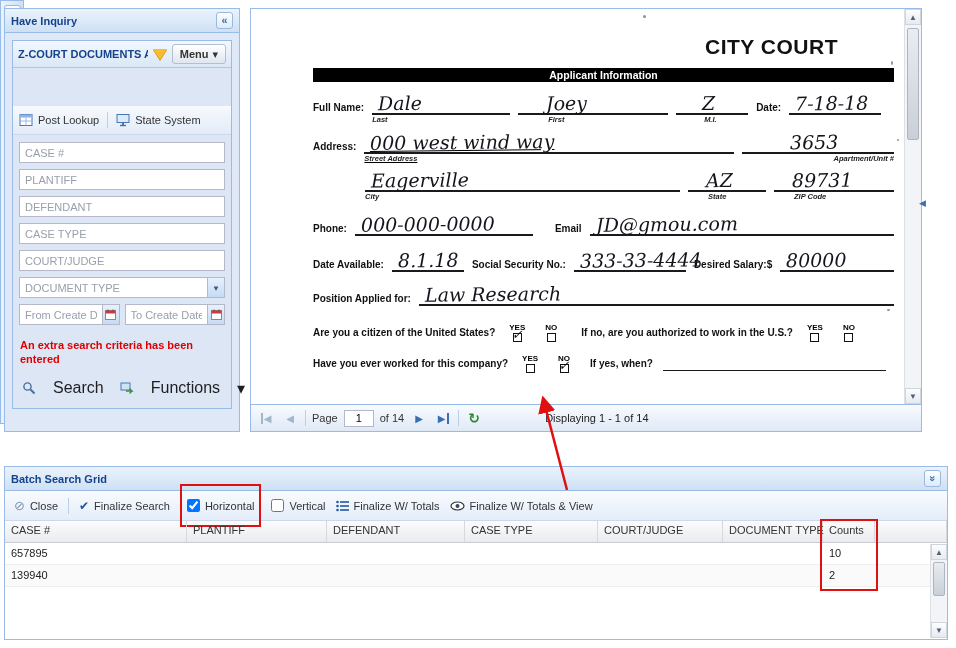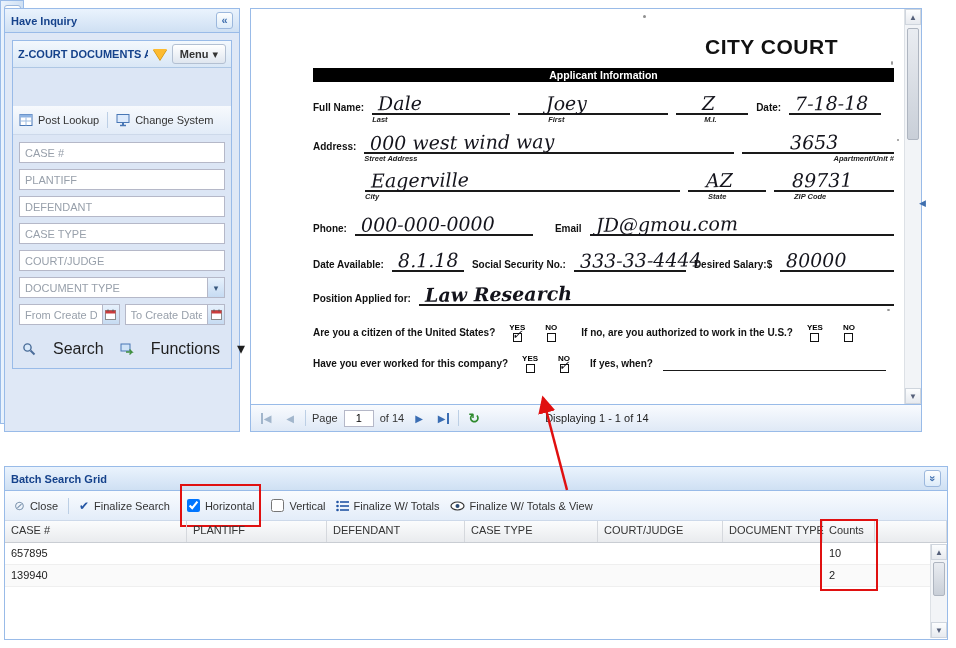--- a/index.html
+++ b/index.html
@@ -158,21 +158,21 @@
           </svg>
           <span>Post Lookup</span>
         </span>
         <span class="vsep"></span>
         <span class="tb-btn">
           <svg class="iconsvg" width="14" height="14">
             <rect x="1" y="1.5" width="12" height="8" fill="#dceafc" stroke="#4877b5"></rect>
             <line x1="7" y1="9.5" x2="7" y2="12" stroke="#4877b5" stroke-width="2"></line>
             <line x1="4" y1="12.5" x2="10" y2="12.5" stroke="#4877b5" stroke-width="1.5"></line>
           </svg>
-          <span>Change System</span>
+          <span>State System</span>
         </span>
       </div>
 
       <div class="fields">
         <input class="tfield frow-gap" type="text" placeholder="CASE #" style="">
         <input class="tfield frow-gap" type="text" placeholder="PLANTIFF" style="">
         <input class="tfield frow-gap" type="text" placeholder="DEFENDANT" style="">
         <input class="tfield frow-gap" type="text" placeholder="CASE TYPE" style="">
         <input class="tfield frow-gap" type="text" placeholder="COURT/JUDGE" style="">
         <div class="combo frow-gap">
@@ -198,20 +198,21 @@
                 <rect x="0.5" y="1.5" width="10" height="9" fill="#fff" stroke="#8a8a8a"></rect>
                 <rect x="0.5" y="1.5" width="10" height="3" fill="#cc3b3b"></rect>
                 <line x1="3" y1="0.5" x2="3" y2="2.5" stroke="#555"></line>
                 <line x1="8" y1="0.5" x2="8" y2="2.5" stroke="#555"></line>
               </svg>
             </span>
           </div>
         </div>
       </div>
 
+      <div class="warning">An extra search criteria has been entered</div>
 
       <div class="actions">
         <span class="act-btn">
           <svg class="iconsvg" width="14" height="14">
             <circle cx="5.5" cy="5.5" r="3.6" fill="#d9e9fa" stroke="#4a6d99" stroke-width="1.4"></circle>
             <line x1="8.5" y1="8.5" x2="12.5" y2="12.5" stroke="#4a6d99" stroke-width="2"></line>
           </svg>
           <span>Search</span>
         </span>
         <span class="act-btn">
@@ -270,21 +271,21 @@
           <span class="fld" style="width:92px;">
             <span class="line">
                 <span class="hand">7-18-18</span>
               </span>
             <span class="sub"></span>
           </span>
         </div>
 
         <div class="frow" style="margin-top:5px;">
           <span class="plabel">Address:</span>
-          <span class="fld" style="flex:1;">
+          <span class="fld" style="flex:1;text-decoration:underline;">
             <span class="line">
                 <span class="hand">000 west wind way</span>
               </span>
             <span class="sub">Street Address</span>
           </span>
           <span class="fld" style="width:152px;">
             <span class="line" style="padding-left:48px;">
                 <span class="hand">3653</span>
               </span>
             <span class="sub" style="text-align:right;">Apartment/Unit #</span>
@@ -348,21 +349,21 @@
           <span class="fld" style="flex:1;">
             <span class="line">
                 <span class="hand">80000</span>
               </span>
             <span class="sub"></span>
           </span>
         </div>
 
         <div class="frow" style="margin-top:0px;">
           <span class="plabel">Position Applied for:</span>
-          <span class="fld" style="flex:1;font-weight:bold;">
+          <span class="fld" style="flex:1;">
             <span class="line">
                 <span class="hand">Law Research</span>
               </span>
             <span class="sub"></span>
           </span>
         </div>
 
         <div class="qrow" style="margin-top:8px;">
           <span class="qlabel">Are you a citizen of the United States?</span>
           <span class="yn">

